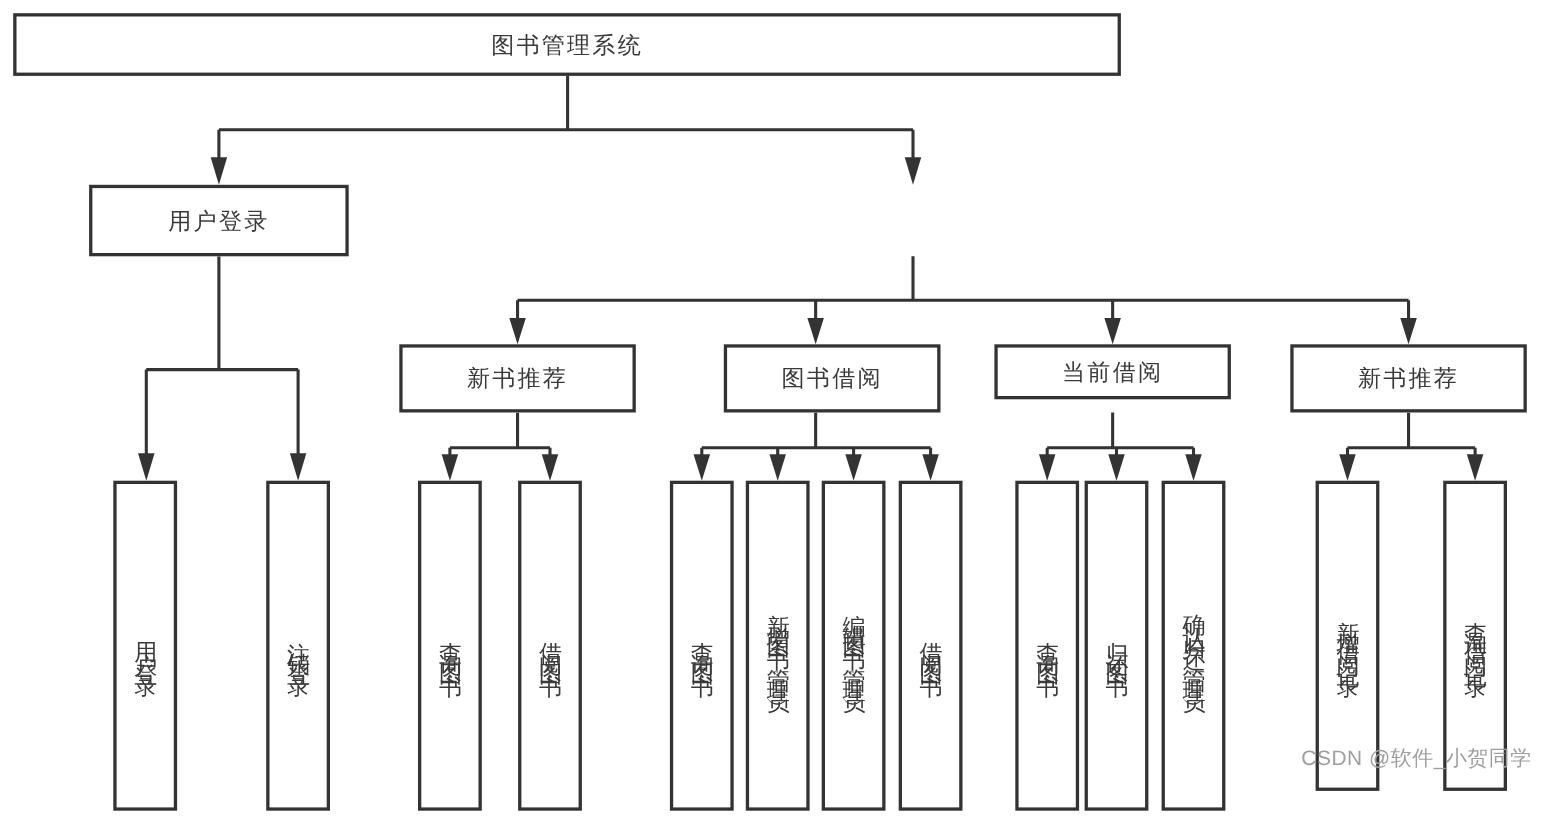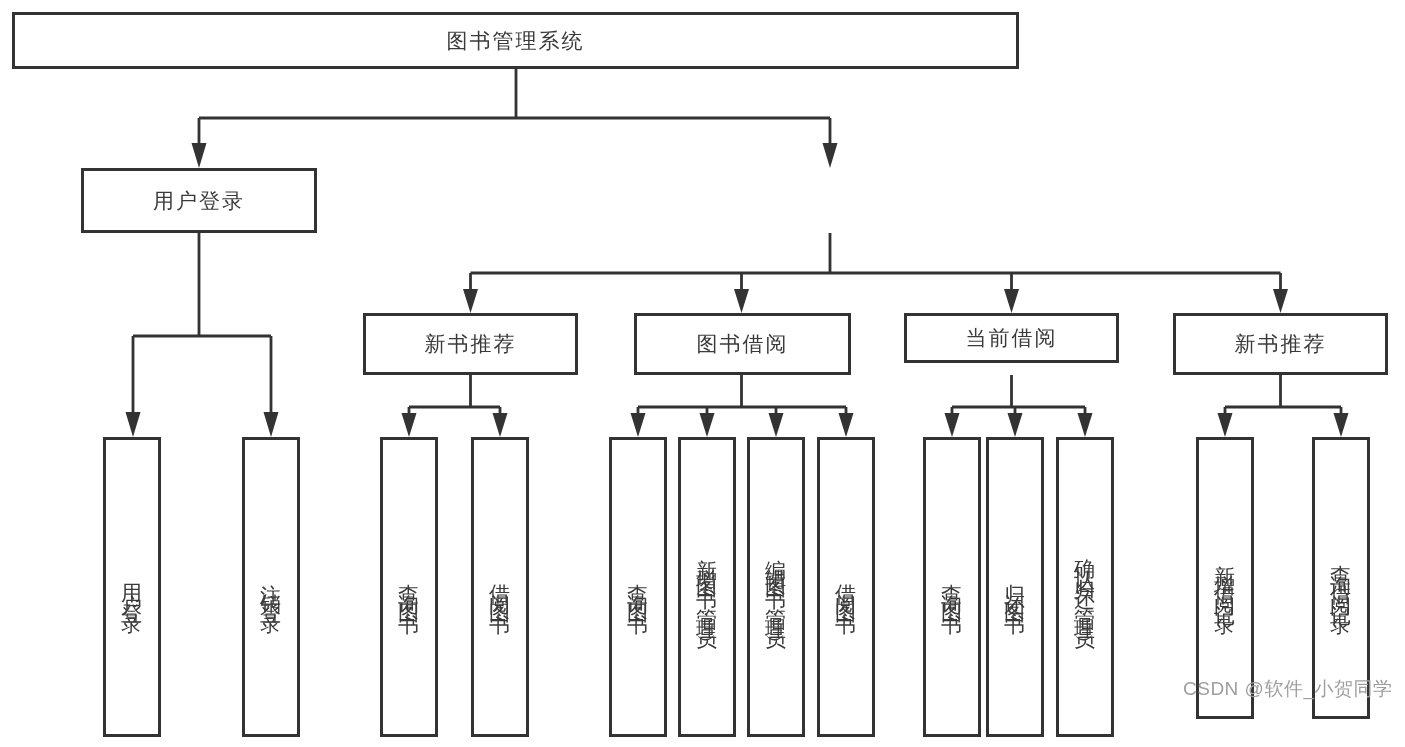--- a/index.html
+++ b/index.html
@@ -97,21 +97,21 @@
     <span>图书管理系统</span>
   </div>
 
   <div class="hbox" style="left:81px;top:168px;width:236px;height:65px">
     <span>用户登录</span>
   </div>
 
   <div class="hbox" style="left:363px;top:313px;width:215px;height:62px">
     <span>新书推荐</span>
   </div>
-  <div class="hbox" style="left:634px;top:313px;width:217px;height:62px">
+  <div class="hbox" style="left:658px;top:313px;width:197px;height:62px">
     <span>图书借阅</span>
   </div>
   <div class="hbox" style="left:904px;top:313px;width:215px;height:50px">
     <span>当前借阅</span>
   </div>
   <div class="hbox" style="left:1173px;top:313px;width:215px;height:62px">
     <span>新书推荐</span>
   </div>
 
   <div class="vbox" style="left:103px;top:437px;height:300px">

